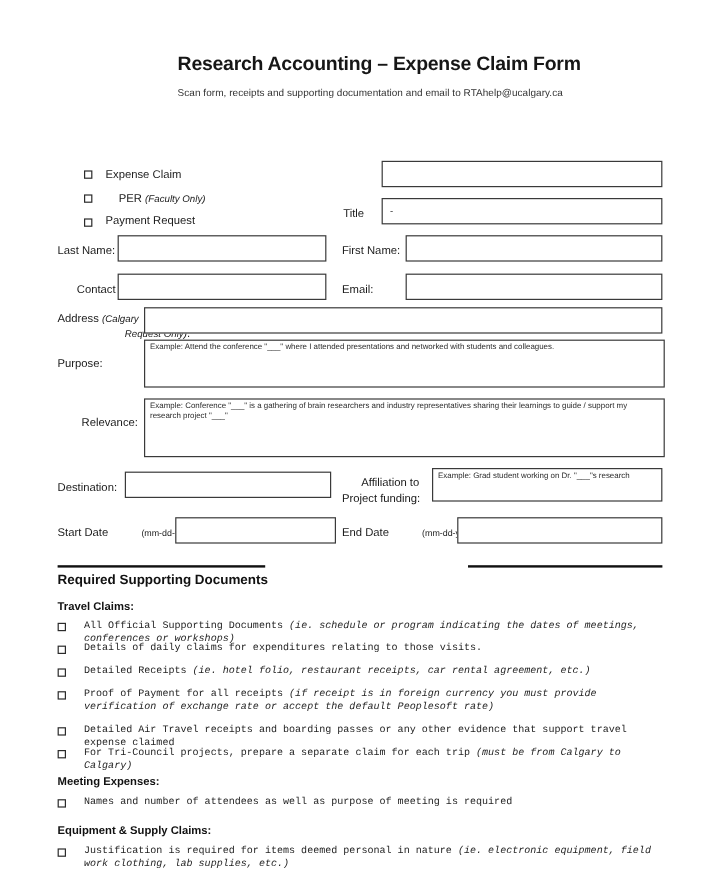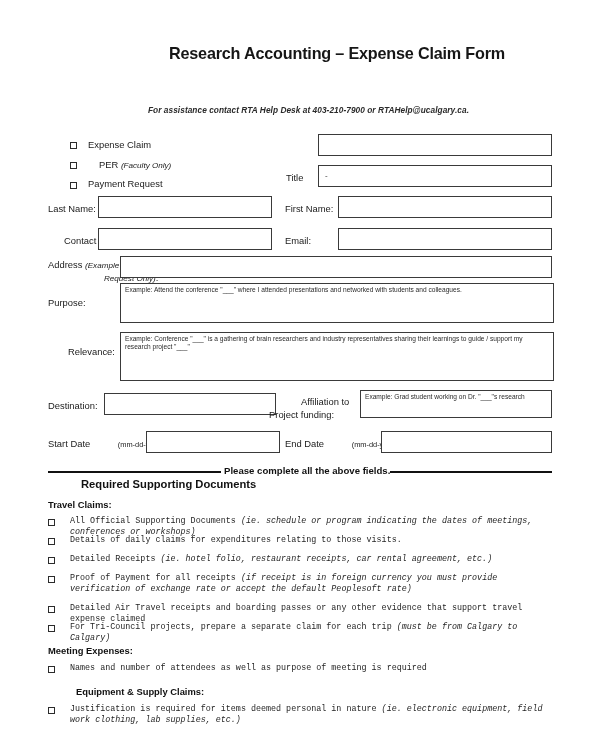--- a/index.html
+++ b/index.html
@@ -57,21 +57,20 @@
     line-height: 16px;
     color: #000;
   }
   .head-title {
     position: absolute;
     left: 108px; top: 4px;
     font-size: 16.2px;
     font-weight: bold;
     letter-spacing: -0.2px;
     color: #161616;
-    margin-left: 21px;
   }
   .head-sub {
     position: absolute;
     left: 108px; top: 32px;
     font-size: 8.3px;
     color: #333;
     letter-spacing: 0.05px;
   }
   .head-assist {
     position: absolute;
@@ -186,21 +185,21 @@
 </style>
 </head>
 <body>
 
 <div class="page">
 
   <div class="header">
 
 
     <div class="head-title">Research Accounting – Expense Claim Form</div>
-    <div class="head-assist">For assistance contact RTA Help Desk at 403-210-7900 or RTAHelp@ucalgary.ca.</div>
+    <div class="head-sub">Scan form, receipts and supporting documentation and email to RTAhelp@ucalgary.ca</div>
   </div>
 
   <div class="cbx" style="left:70px; top:142px;"></div>
   <div class="lbl" style="left:88px; top:139px;text-align:right;"><span>Expense Claim</span></div>
 
   <div class="cbx" style="left:70px; top:162px;"></div>
   <div class="lbl" style="left:88px; top:159px;padding-left:11px;"><span>PER</span> <span class="it">(Faculty Only)</span></div>
 
   <div class="cbx" style="left:70px; top:182px;"></div>
   <div class="lbl" style="left:88px; top:178px;"><span>Payment  Request</span></div>
@@ -219,61 +218,60 @@
   <div class="lbl" style="left:285px; top:203px;">First Name:</div>
   <div class="box" style="left:338px; top:196px; width:214px; height:22px;"></div>
 
   <div class="lbl" style="left:48px; top:235px;margin-left:16px;">Contact #:</div>
   <div class="box" style="left:98px; top:228px; width:174px; height:22px;"></div>
 
   <div class="lbl" style="left:285px; top:235px;">Email:</div>
   <div class="box" style="left:338px; top:228px; width:214px; height:22px;"></div>
 
   <div class="lbl" style="left:48px; top:259px;">
-    <span>Address</span> <span class="it">(Example</span>
+    <span>Address</span> <span class="it">(Calgary</span>
   </div>
   <div class="lbl" style="left:56px; top:272px;margin-left:48px;">
     <span class="it">Request Only)</span><span>:</span>
   </div>
   <div class="box" style="left:120px; top:256px; width:432px; height:22px;"></div>
 
   <div class="lbl" style="left:48px; top:297px;">Purpose:</div>
   <div class="box" style="left:120px; top:283px; width:434px; height:40px;">
     <span class="inner-text">Example: Attend the conference "___" where I attended presentations and networked with students and colleagues.</span>
   </div>
 
   <div class="lbl" style="left:48px; top:346px;padding-left:20px;">Relevance:</div>
   <div class="box" style="left:120px; top:332px; width:434px; height:49px;">
     <span class="inner-text">Example: Conference "___" is a gathering of brain researchers and industry representatives sharing their learnings to guide / support my research project "___"</span>
   </div>
 
   <div class="lbl" style="left:48px; top:400px;">Destination:</div>
   <div class="box" style="left:104px; top:393px; width:172px; height:22px;"></div>
 
   <div class="lbl" style="left:285px; top:396px;margin-left:16px;">Affiliation to</div>
-  <div class="lbl" style="left:269px; top:409px;">Project funding:</div>
+  <div class="lbl" style="left:285px; top:409px;">Project funding:</div>
   <div class="box" style="left:360px; top:390px; width:192px; height:28px;">
     <span class="inner-text">Example: Grad student working on Dr. "___"s research</span>
   </div>
 
   <div class="lbl" style="left:48px; top:438px;">
     <span>Start Date</span> <span class="sm">(mm-dd-yyyy):</span>
   </div>
   <div class="box" style="left:146px; top:431px; width:134px; height:22px;"></div>
 
   <div class="lbl" style="left:285px; top:438px;">
     <span>End Date</span> <span class="sm">(mm-dd-yyyy):</span>
   </div>
   <div class="box" style="left:381px; top:431px; width:171px; height:22px;"></div>
 
   <div class="rule" style="left:48px; top:471px; width:173px;"></div>
-  <div class="please" style="left:224px; top:465px;">Please complete all the above fields.</div>
   <div class="rule" style="left:390px; top:471px; width:162px;"></div>
 
-  <div class="sec-h" style="left:48px; top:478px;margin-left:33px;">Required Supporting Documents</div>
+  <div class="sec-h" style="left:48px; top:478px;">Required Supporting Documents</div>
 
   <div class="sub-h" style="left:48px; top:499px;">Travel Claims:</div>
 
   <div class="chk-row" style="top:516px;">
     <span class="cb"></span>
     <span class="txt"><span>All Official Supporting Documents </span><i>(ie. schedule or program indicating the dates of meetings, conferences or workshops)</i></span>
   </div>
 
   <div class="chk-row" style="top:535px;">
     <span class="cb"></span>
@@ -300,20 +298,20 @@
     <span class="txt"><span>For Tri-Council projects, prepare a separate claim for each trip </span><i>(must be from Calgary to Calgary)</i></span>
   </div>
 
   <div class="sub-h" style="left:48px; top:645px;">Meeting Expenses:</div>
 
   <div class="chk-row" style="top:663px;">
     <span class="cb"></span>
     <span class="txt"><span>Names and number of attendees as well as purpose of meeting is required</span><i></i></span>
   </div>
 
-  <div class="sub-h" style="left:48px; top:686px;margin-left:28px;">Equipment &amp; Supply Claims:</div>
+  <div class="sub-h" style="left:48px; top:686px;">Equipment &amp; Supply Claims:</div>
 
   <div class="chk-row" style="top:704px;">
     <span class="cb"></span>
     <span class="txt"><span>Justification is required for items deemed personal in nature </span><i>(ie. electronic equipment, field work clothing, lab supplies, etc.)</i></span>
   </div>
 
 </div>
 
 </body></html>

